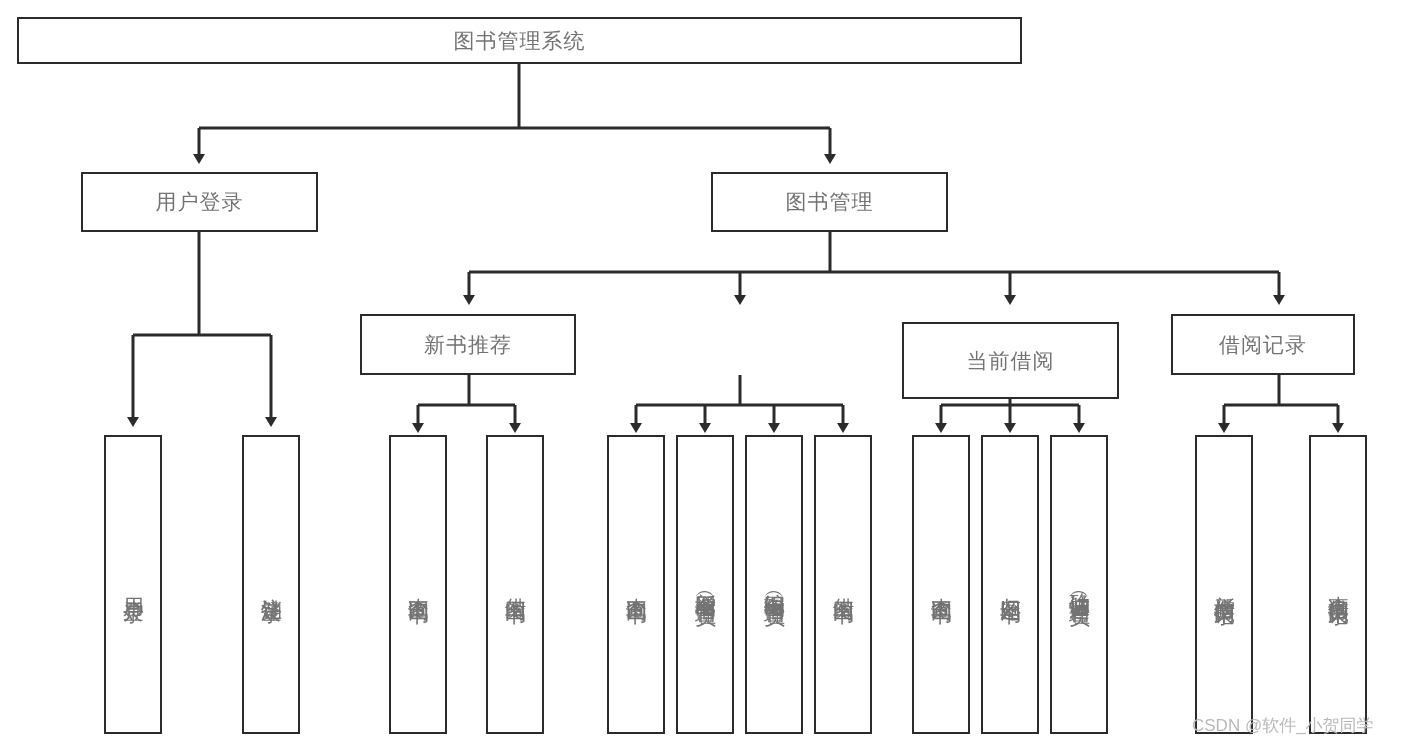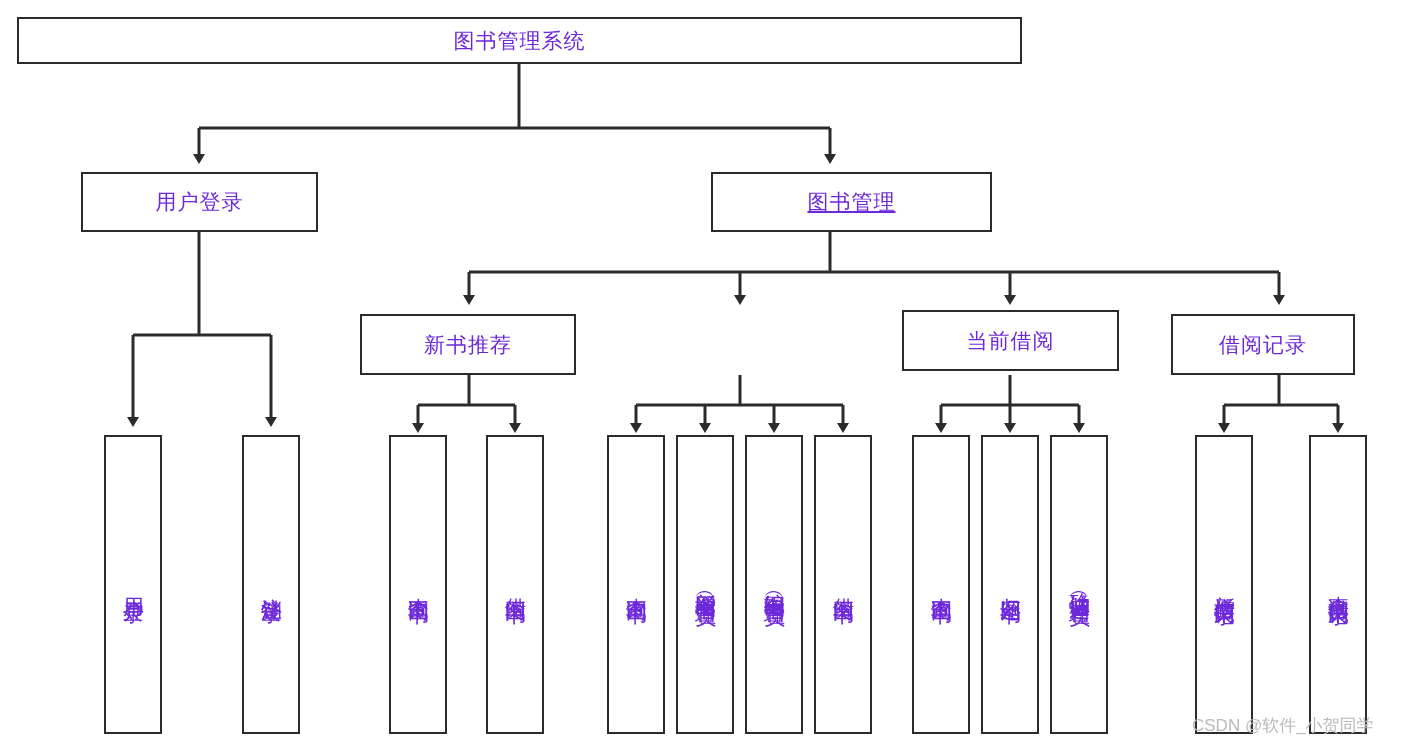--- a/index.html
+++ b/index.html
@@ -26,21 +26,21 @@
     height: 747px;
   }
   .node {
     position: absolute;
     box-sizing: border-box;
     border: 2px solid #2b2b2b;
     background: #ffffff;
     display: flex;
     align-items: center;
     justify-content: center;
-    color: #6d28d9;
+    color: #737373;
     z-index: 2;
   }
   .node.horiz {
     font-size: 21px;
     letter-spacing: 1px;
   }
   .node.vert {
     writing-mode: vertical-rl;
     text-orientation: upright;
     font-size: 21px;
@@ -122,30 +122,30 @@
   </svg>
 
   <div class="node horiz" style="left:17px; top:17px; width:1005px; height:47px;">
     <span>图书管理系统</span>
   </div>
 
   <div class="node horiz" style="left:81px; top:172px; width:237px; height:60px;">
     <span>用户登录</span>
   </div>
 
-  <div class="node horiz" style="left:711px; top:172px; width:281px; height:60px;text-decoration:underline;">
+  <div class="node horiz" style="left:711px; top:172px; width:237px; height:60px;">
     <span>图书管理</span>
   </div>
 
   <div class="node horiz" style="left:360px; top:314px; width:216px; height:61px;">
     <span>新书推荐</span>
   </div>
 
 
-  <div class="node horiz" style="left:902px; top:310px; width:217px; height:61px;">
+  <div class="node horiz" style="left:902px; top:322px; width:217px; height:77px;">
     <span>当前借阅</span>
   </div>
 
   <div class="node horiz" style="left:1171px; top:314px; width:184px; height:61px;">
     <span>借阅记录</span>
   </div>
 
   <div class="node vert" style="left:104px; top:435px; width:58px; height:299px;">
     <span>用户登录</span>
   </div>

